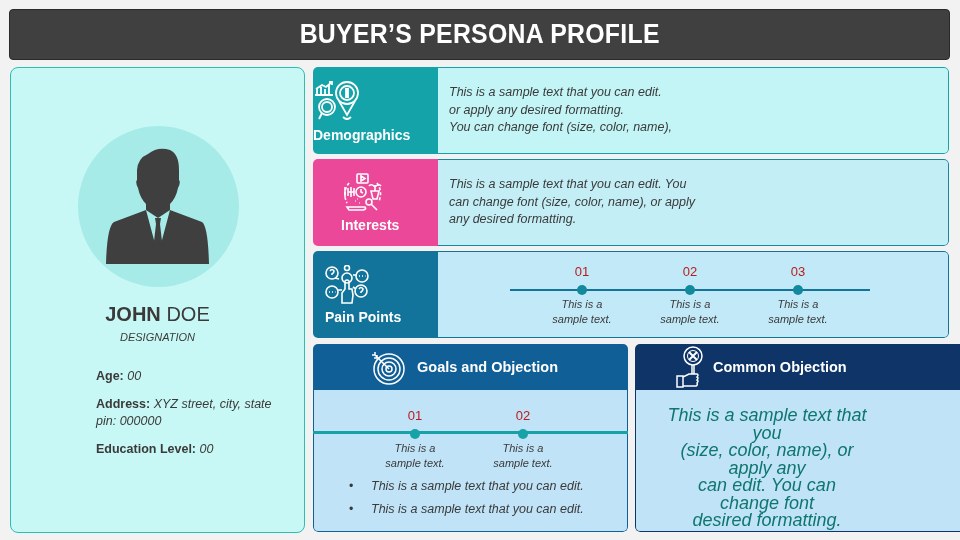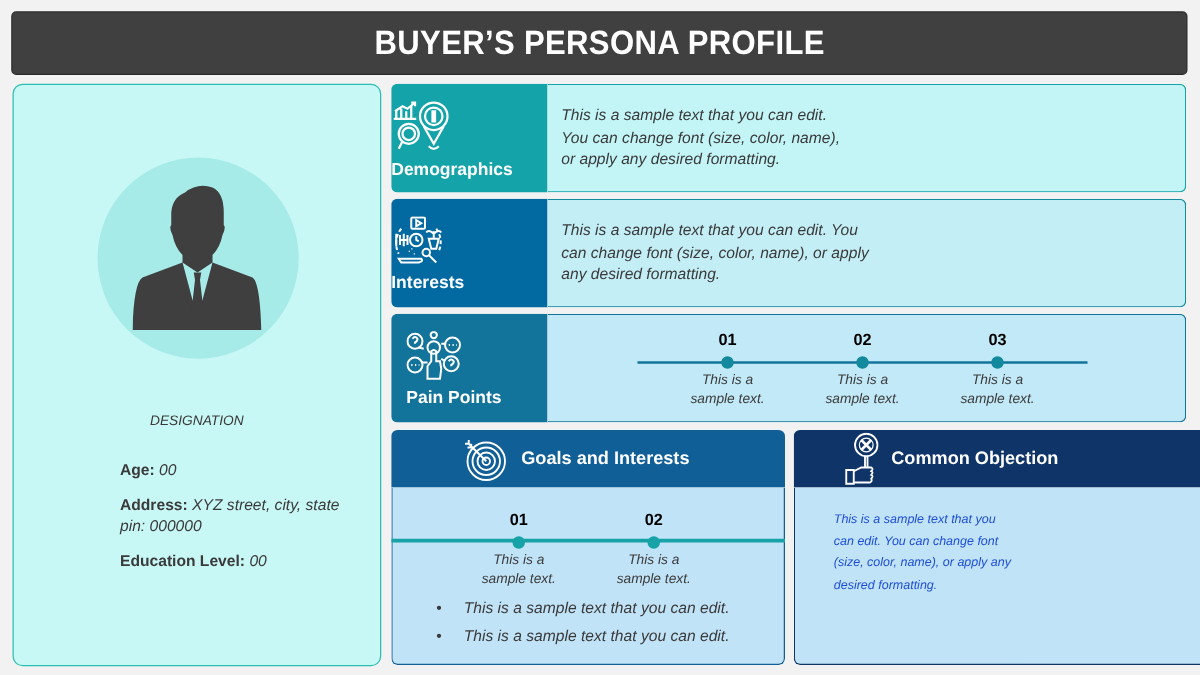--- a/index.html
+++ b/index.html
@@ -53,65 +53,69 @@
     align-items: flex-start; justify-content: center; color: #fff;
   }
   .row-card .side .lbl { font-weight: bold; font-size: 14px; margin-top: 4px; }
   .row-card .body { flex: 1; height: 100%; border-style: solid; border-width: 1.5px 1.5px 1.5px 0; border-radius: 0 5px 5px 0; position: relative; }
   .body .para { position: absolute; left: 11px; top: 16px; font-style: italic; font-size: 12.5px; line-height: 17.5px; color: #3a3a3a; }
 
   #demo { top: 67px; }
   #demo .side { background: #14a3a8; }
   #demo .body { background: #c3f5f7; border-color: #14a3a8; }
   #interest { top: 159px; }
-  #interest .side { background: #0369a1; }
+  #interest .side { background: #ec4899; padding-left: 28px; }
   #interest .body { background: #c3eef6; border-color: #12899d; padding-left: 16px; }
   #pain { top: 251px; }
   #pain .side { background: #12749a; padding-left: 12px; }
   #pain .body { background: #c2e9f7; border-color: #12749a; }
 
   .timeline { position: absolute; height: 2px; }
   .tl-item { position: absolute; width: 100px; margin-left: -50px; text-align: center; }
-  .tl-item .num { font-weight: bold; font-size: 13px; color: #000000; }
+  .tl-item .num { font-weight: normal; font-size: 13px; color: #b91c1c; }
   .tl-item .dot { width: 10px; height: 10px; border-radius: 50%; margin: 6px auto 0; }
   .tl-item .txt { font-style: italic; font-size: 11px; line-height: 15px; margin-top: 2px; color: #3a3a3a; }
 
   
   .box {
     position: absolute; top: 344px; height: 188px; border-radius: 5px; overflow: hidden;
   }
   .box .hdr {
     height: 46px; display: flex; align-items: center; color: #fff; font-weight: bold; font-size: 14.5px;
   }
   .box .cnt { position: absolute; top: 46px; left: 0; right: 0; bottom: 0; border-style: solid; border-width: 0 1.5px 1.5px 1.5px; border-radius: 0 0 5px 5px; background: #c0e3f7; }
   #goals { left: 313px; width: 315px; }
   #goals .hdr { background: #115f97; }
   #goals .cnt { border-color: #115f97; }
   #objection { left: 635px; width: 358px; }
   #objection .hdr { background: #0e3468; }
   #objection .cnt { border-color: #0e3468; }
   .bullets { position: absolute; left: 36px; top: 87px; font-style: italic; font-size: 12.5px; line-height: 23px; list-style: none; }
   .bullets li { position: relative; padding-left: 22px; }
   .bullets li::before { content: "•"; position: absolute; left: 0; font-style: normal; }
-  .obj-text { position: absolute; left: 31px; top: 17px; width: 200px; font-style: italic; font-size: 10px; line-height: 17.5px; color: #1d4ed8; }
+  .obj-text { position: absolute; left: 31px; top: 17px; width: 200px; font-style: italic; font-size: 18px; line-height: 17.5px; color: #0f766e; text-align: center; }
 </style>
 </head>
 <body>
 
 <div class="title-bar">
   <h1>BUYER’S PERSONA PROFILE</h1>
 </div>
 
 <div class="profile">
   <div class="avatar">
     <svg width="106" height="118" viewBox="0 0 106 118">
       <path d="M42 8 Q52 0 64 4 Q73 8 73 24 L73 34 Q75 36 72 42 Q70 52 64 58 L64 64 L96 76 Q102 80 103 118 L0 118 Q1 80 8 76 L40 64 L40 58 Q34 52 32 42 Q29 36 31 34 L31 24 Q32 12 42 8 Z" fill="#3f3f3f"></path>
       <path d="M40 64 L52 72 L64 64 L56 94 L52 100 L48 94 Z" fill="#a6ebe8"></path>
       <path d="M49 72 L55 72 L54 78 L57 104 L52 112 L47 104 L50 78 Z" fill="#3f3f3f"></path>
     </svg>
+  </div>
+  <div class="name">
+    <b>JOHN</b>
+    <span>DOE</span>
   </div>
   <div class="designation">DESIGNATION</div>
   <div class="details">
     <div class="row">
       <span class="lbl">Age:</span>
       <span class="val">00</span>
     </div>
     <div class="row">
       <span class="lbl">Address:</span>
       <span class="val">XYZ street, city, state pin: 000000</span>
@@ -135,22 +139,22 @@
       <circle cx="14" cy="28" r="8"></circle>
         <circle cx="14" cy="28" r="5"></circle>
       <path d="M9 34 L6 40"></path>
       <path d="M33 10 L35 10 L35 18 L33 18 Z" fill="#fff"></path>
     </svg>
     <span class="lbl">Demographics</span>
   </div>
   <div class="body">
     <div class="para">
       <div>This is a sample text that you can edit.</div>
+      <div>or apply any desired formatting.</div>
       <div>You can change font (size, color, name),</div>
-      <div>or apply any desired formatting.</div>
     </div>
   </div>
 </div>
 
 <div class="row-card" id="interest">
   <div class="side">
     <svg width="44" height="40" viewBox="0 0 44 40" fill="none" stroke="#fff" stroke-width="1.6">
       <path d="M8 10 A18 18 0 0 0 6 30 M36 10 A18 18 0 0 1 38 28" stroke-dasharray="3 2"></path>
       <rect x="16" y="1" width="11" height="9" rx="1"></rect>
         <path d="M20 3 L24 5.5 L20 8 Z"></path>
@@ -223,21 +227,21 @@
 
 <div class="box" id="goals">
   <div class="hdr">
     <svg style="margin-left:56px;" width="38" height="38" viewBox="0 0 38 38" fill="none" stroke="#fff" stroke-width="1.5">
       <circle cx="20" cy="21" r="15"></circle>
         <circle cx="20" cy="21" r="11"></circle>
         <circle cx="20" cy="21" r="7"></circle>
         <circle cx="20" cy="21" r="3"></circle>
       <path d="M20 21 L6 7 M3 7 L6 7 L6 4 M5 10 L8 10 L8 7"></path>
     </svg>
-    <span style="margin-left:10px;">Goals and Interests</span>
+    <span style="margin-left:10px;">Goals and Objection</span>
   </div>
   <div class="cnt"></div>
   <div class="timeline" style="left:0; top:87px; width:315px; height:3px; background:#16a2a6;"></div>
   <div class="tl-item" style="left:102px; top:64px;">
     <div class="num">01</div>
     <div class="dot" style="background:#16a2a6;"></div>
     <div class="txt">
         <div>This is a</div>
         <div>sample text.</div>
       </div>
@@ -264,18 +268,18 @@
       <circle cx="18" cy="10" r="5.5" stroke-width="1"></circle>
       <path d="M17 19 L17 28 M19 19 L19 28"></path>
       <path d="M2 30 L8 30 L8 41 L2 41 Z"></path>
       <path d="M8 31 L14 28 L22 28 Q24 29 22 31 Q24 32 22 34 Q24 35 22 37 Q23 39 21 40 L8 40"></path>
     </svg>
     <span style="margin-left:10px;">Common Objection</span>
   </div>
   <div class="cnt">
     <div class="obj-text">
       <div>This is a sample text that you</div>
+      <div>(size, color, name), or apply any</div>
       <div>can edit. You can change font</div>
-      <div>(size, color, name), or apply any</div>
       <div>desired formatting.</div>
     </div>
   </div>
 </div>
 
 </body></html>

